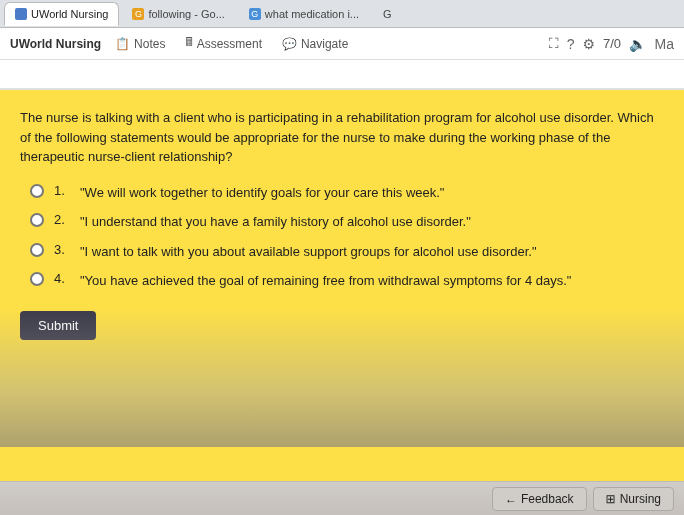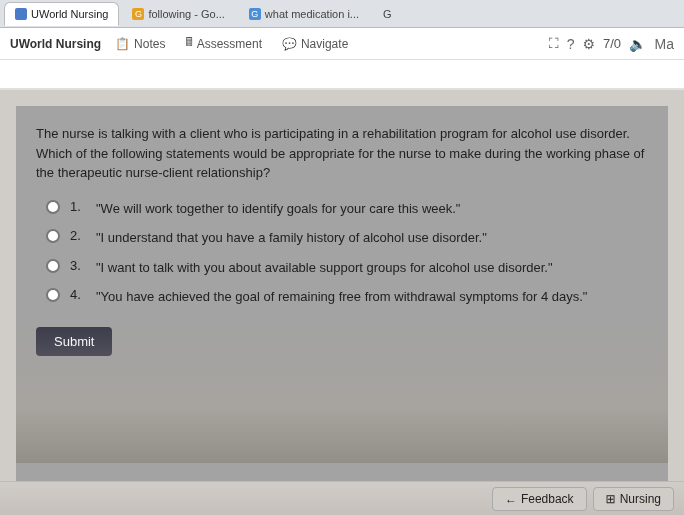--- a/index.html
+++ b/index.html
@@ -89,22 +89,22 @@
       align-items: center;
       background: #fff;
       border-bottom: 2px solid #e0e0e0;
       height: 30px;
       padding: 0 10px;
       gap: 16px;
     }
 
     
     .main-content {
-      background: #a3a3a3;
-      margin: 16px;
+      background: #fde047;
+      margin: 0;
       padding: 18px 20px 14px 20px;
       height: calc(515px - 28px - 32px - 30px - 34px);
       overflow-y: auto;
       position: relative;
     }
     .question-text {
       font-size: 13px;
       color: #222;
       line-height: 1.5;
       margin-bottom: 16px;

